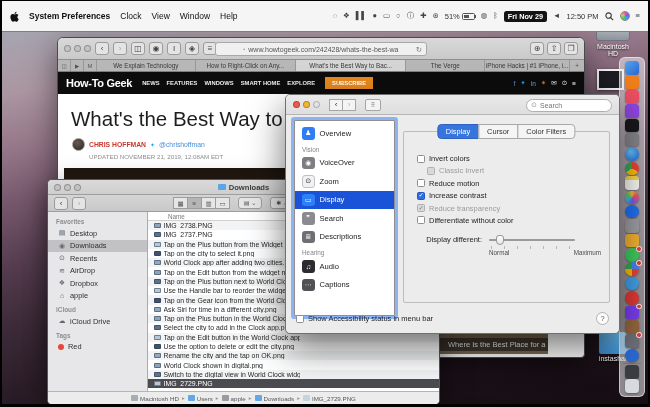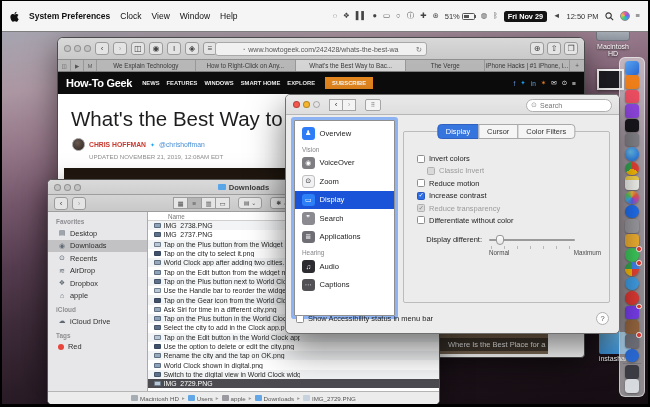--- a/index.html
+++ b/index.html
@@ -484,21 +484,21 @@
           <div class="as-item sel">
             <span class="as-ic" style="background: rgb(45, 127, 247);">▭</span>
             <span>Display</span>
           </div>
           <div class="as-item">
             <span class="as-ic" style="background: rgb(138, 138, 144);">❞</span>
             <span>Search</span>
           </div>
           <div class="as-item">
             <span class="as-ic" style="background: rgb(110, 110, 116);">≣</span>
-            <span>Applications</span>
+            <span>Descriptions</span>
           </div>
           <div class="as-sec">Hearing</div>
           <div class="as-item">
             <span class="as-ic" style="background: rgb(43, 43, 48);">♫</span>
             <span>Audio</span>
           </div>
           <div class="as-item">
             <span class="as-ic" style="background: rgb(81, 81, 86);">⋯</span>
             <span>Captions</span>
           </div>

